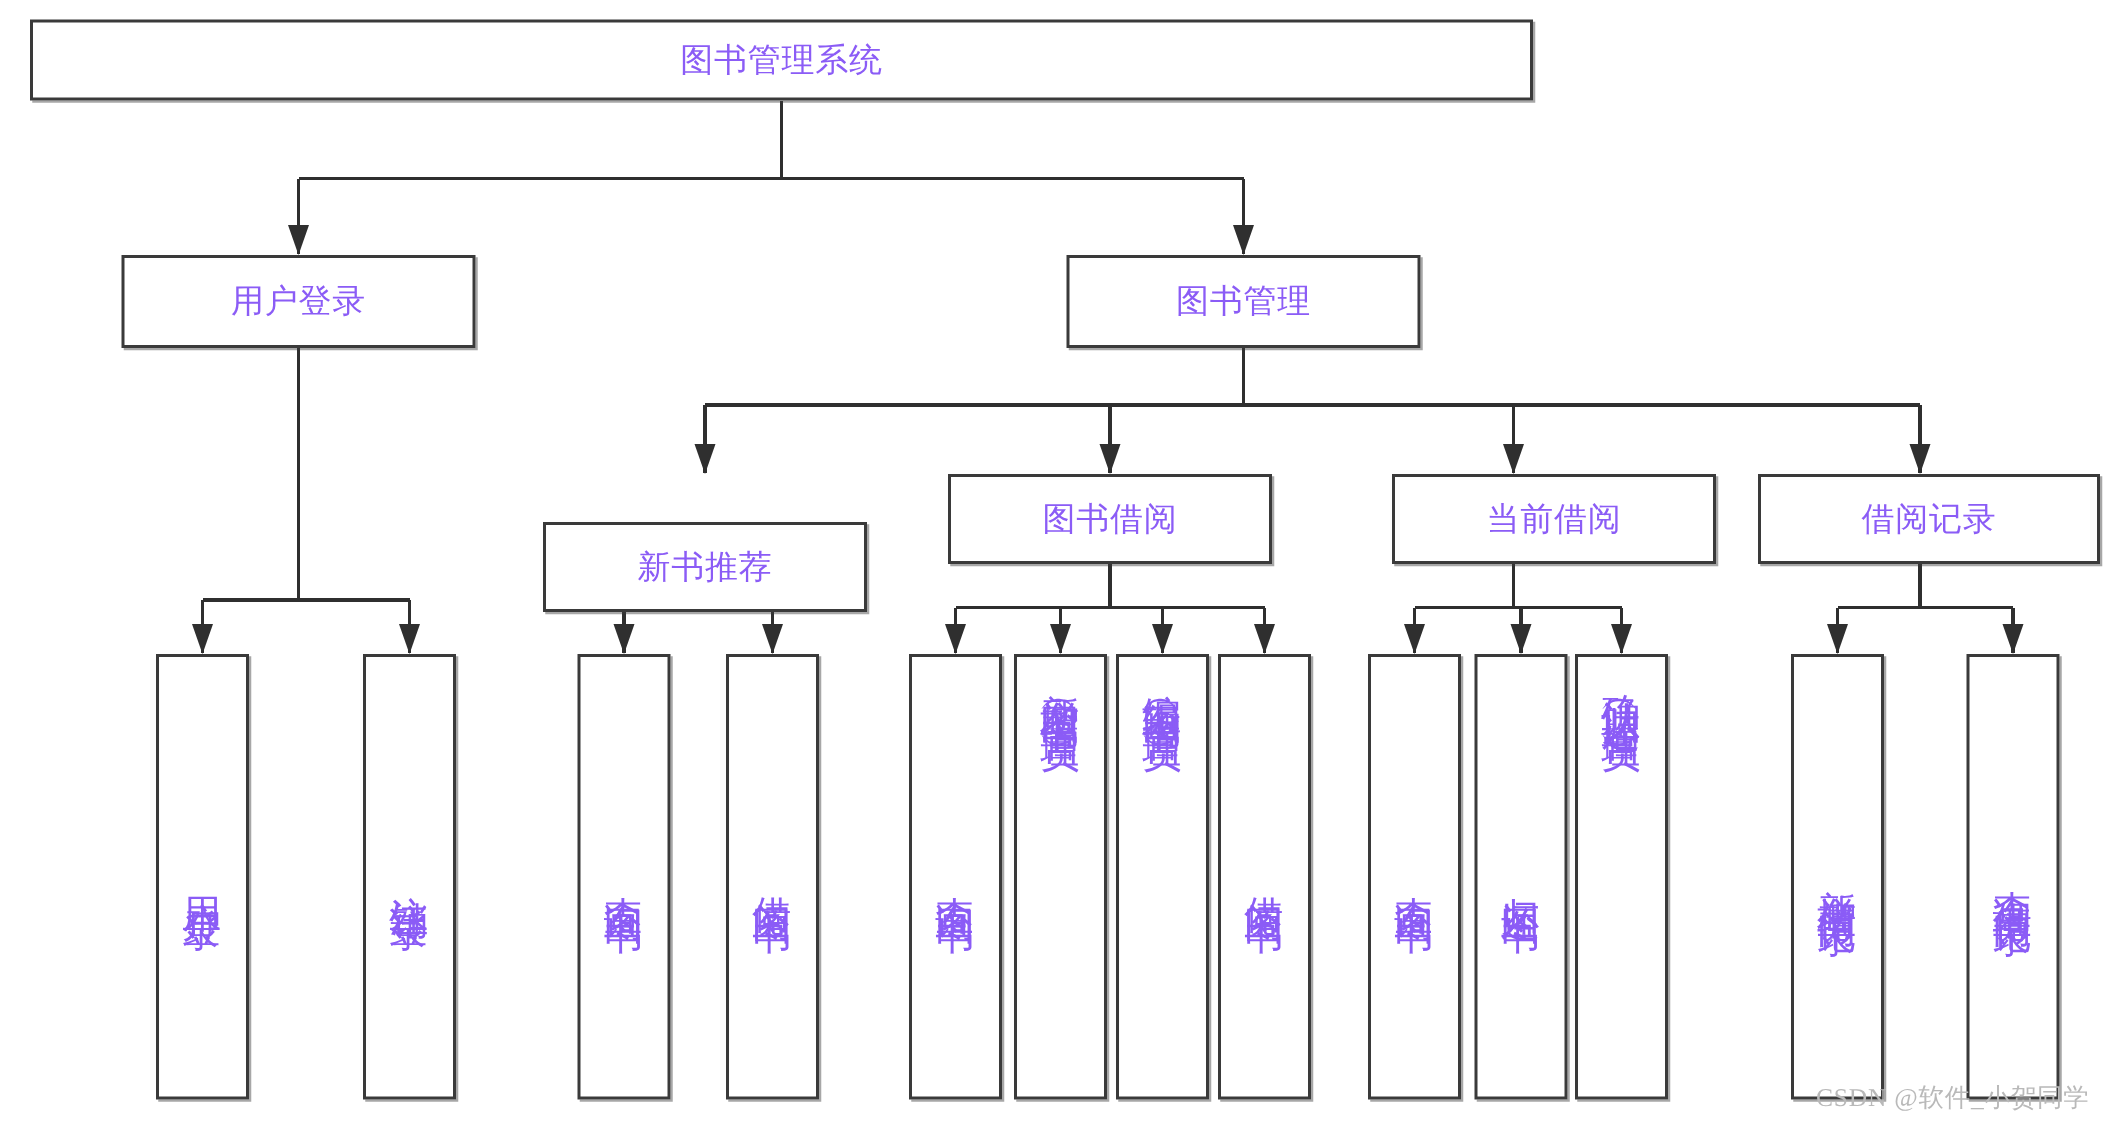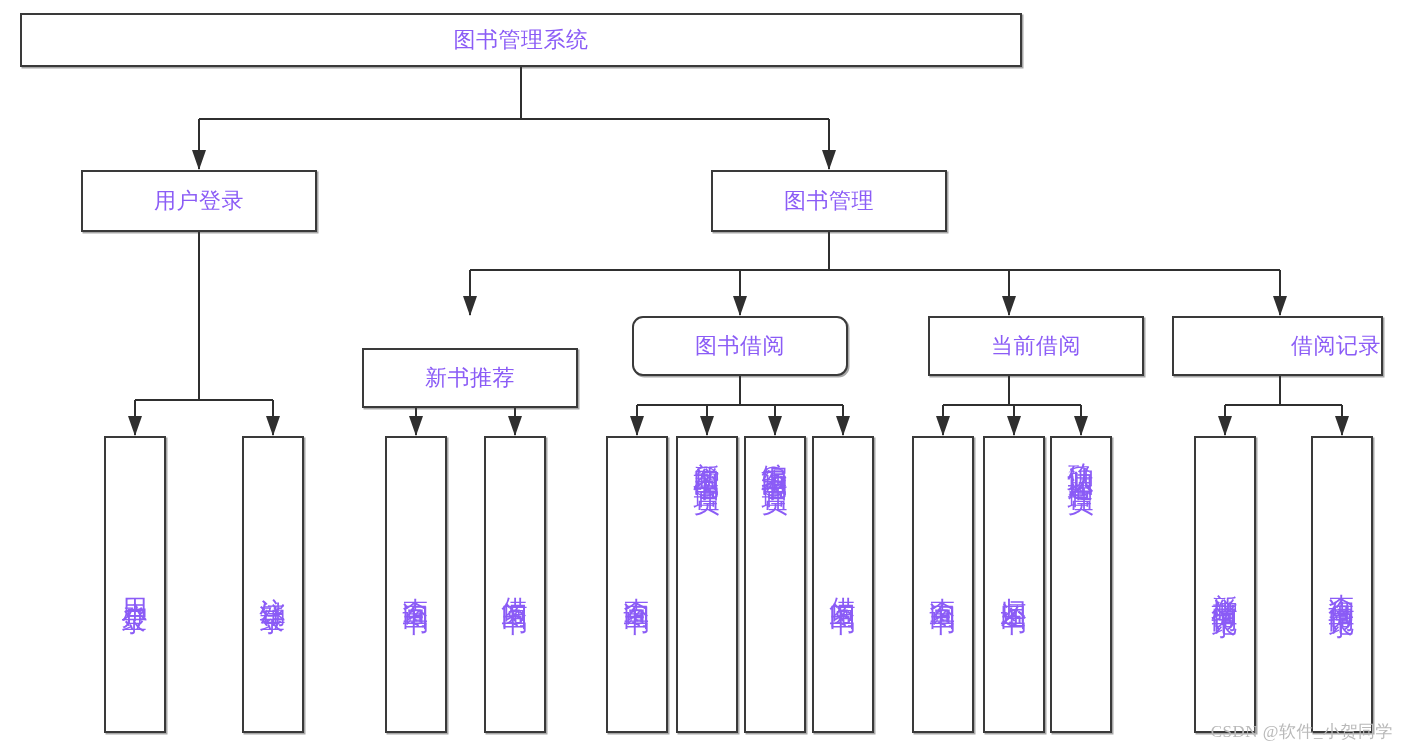--- a/index.html
+++ b/index.html
@@ -140,27 +140,27 @@
       </div>
       <div class="node horiz" style="left: 81px; top: 170px; width: 236px; height: 62px;">
         <span class="node-label">用户登录</span>
       </div>
       <div class="node horiz" style="left: 711px; top: 170px; width: 236px; height: 62px;">
         <span class="node-label">图书管理</span>
       </div>
       <div class="node horiz" style="left: 362px; top: 316px; width: 216px; height: 60px; margin-top: 32px;">
         <span class="node-label">新书推荐</span>
       </div>
-      <div class="node horiz" style="left: 632px; top: 316px; width: 216px; height: 60px; border-radius: 11px;">
+      <div class="node horiz" style="left: 632px; top: 316px; width: 216px; height: 60px;">
         <span class="node-label">图书借阅</span>
       </div>
       <div class="node horiz" style="left: 928px; top: 316px; width: 216px; height: 60px;">
         <span class="node-label">当前借阅</span>
       </div>
-      <div class="node horiz" style="left: 1172px; top: 316px; width: 211px; height: 60px; justify-content: flex-end;">
+      <div class="node horiz" style="left: 1172px; top: 316px; width: 228px; height: 60px;">
         <span class="node-label">借阅记录</span>
       </div>
       <div class="node vert center-text" style="left: 104px; top: 436px; width: 62px; height: 297px;">
         <span class="node-label">用户登录</span>
       </div>
       <div class="node vert center-text" style="left: 242px; top: 436px; width: 62px; height: 297px;">
         <span class="node-label">注销登录</span>
       </div>
       <div class="node vert center-text" style="left: 385px; top: 436px; width: 62px; height: 297px;">
         <span class="node-label">查询图书</span>

